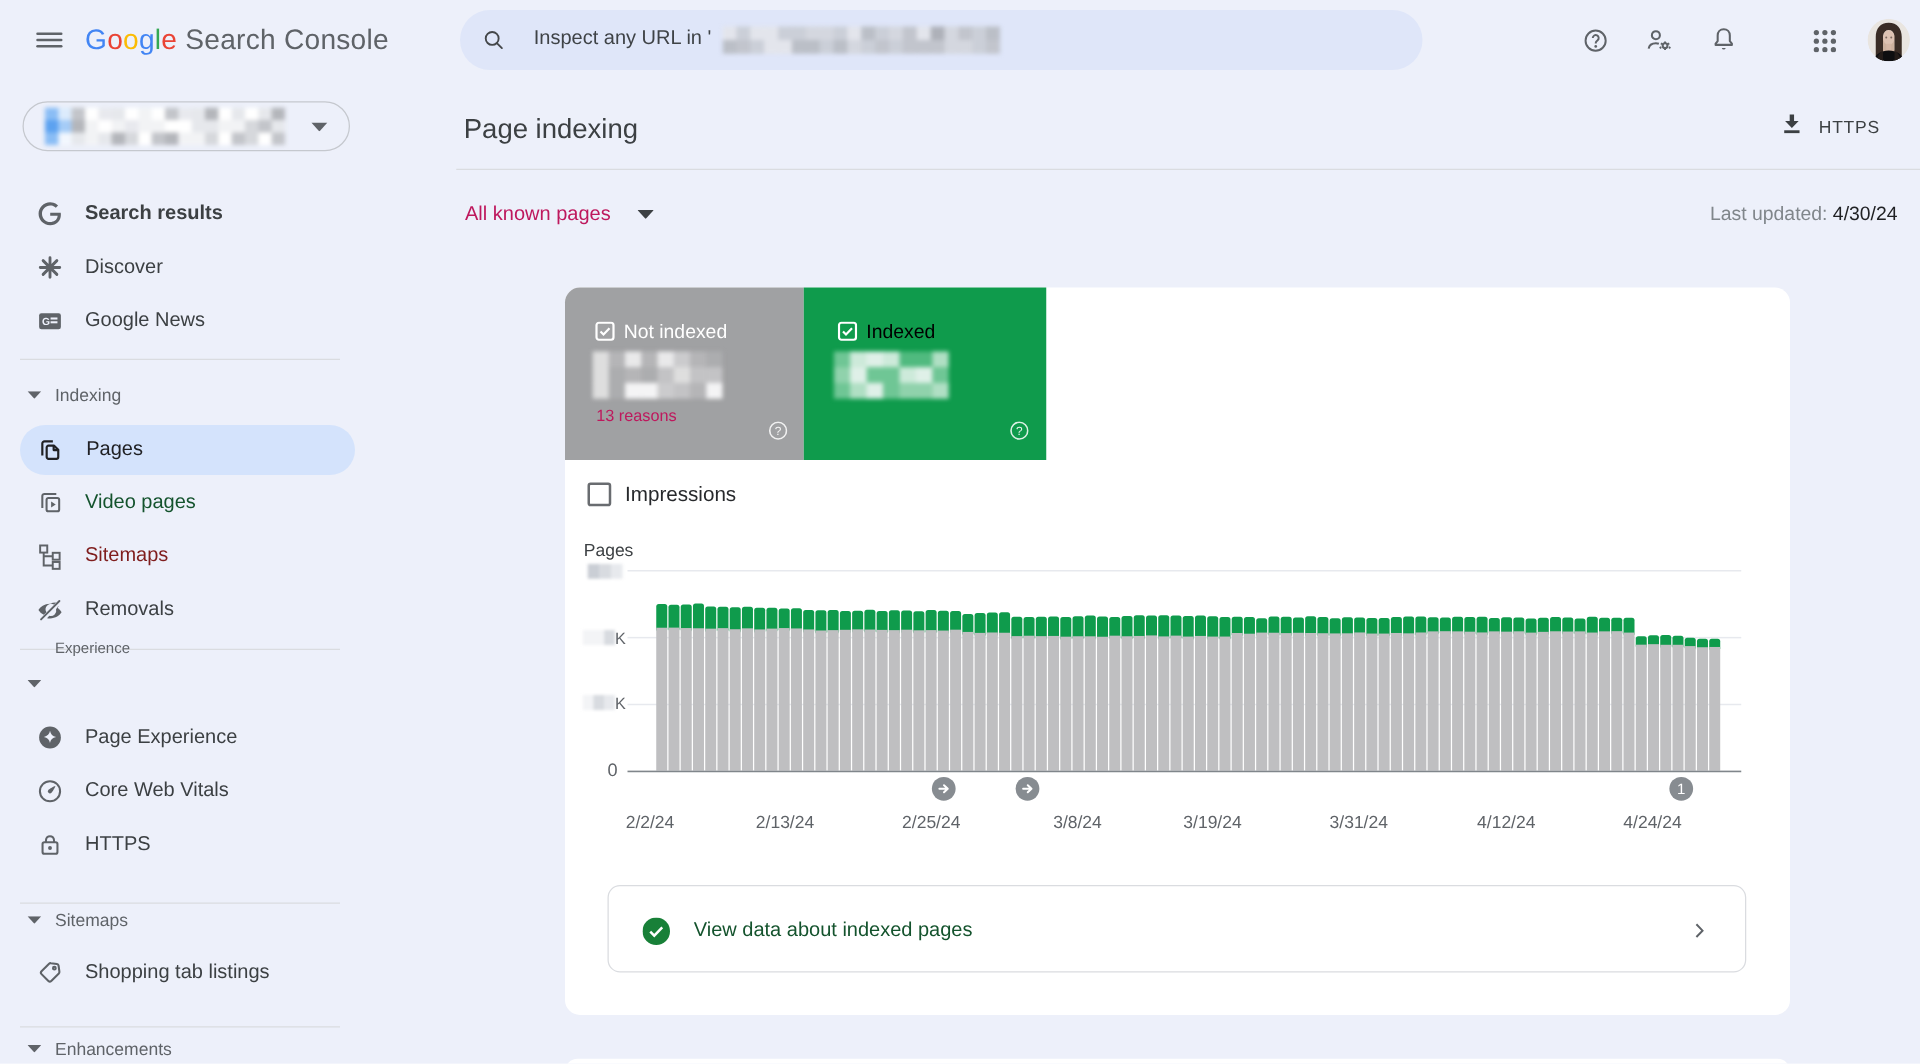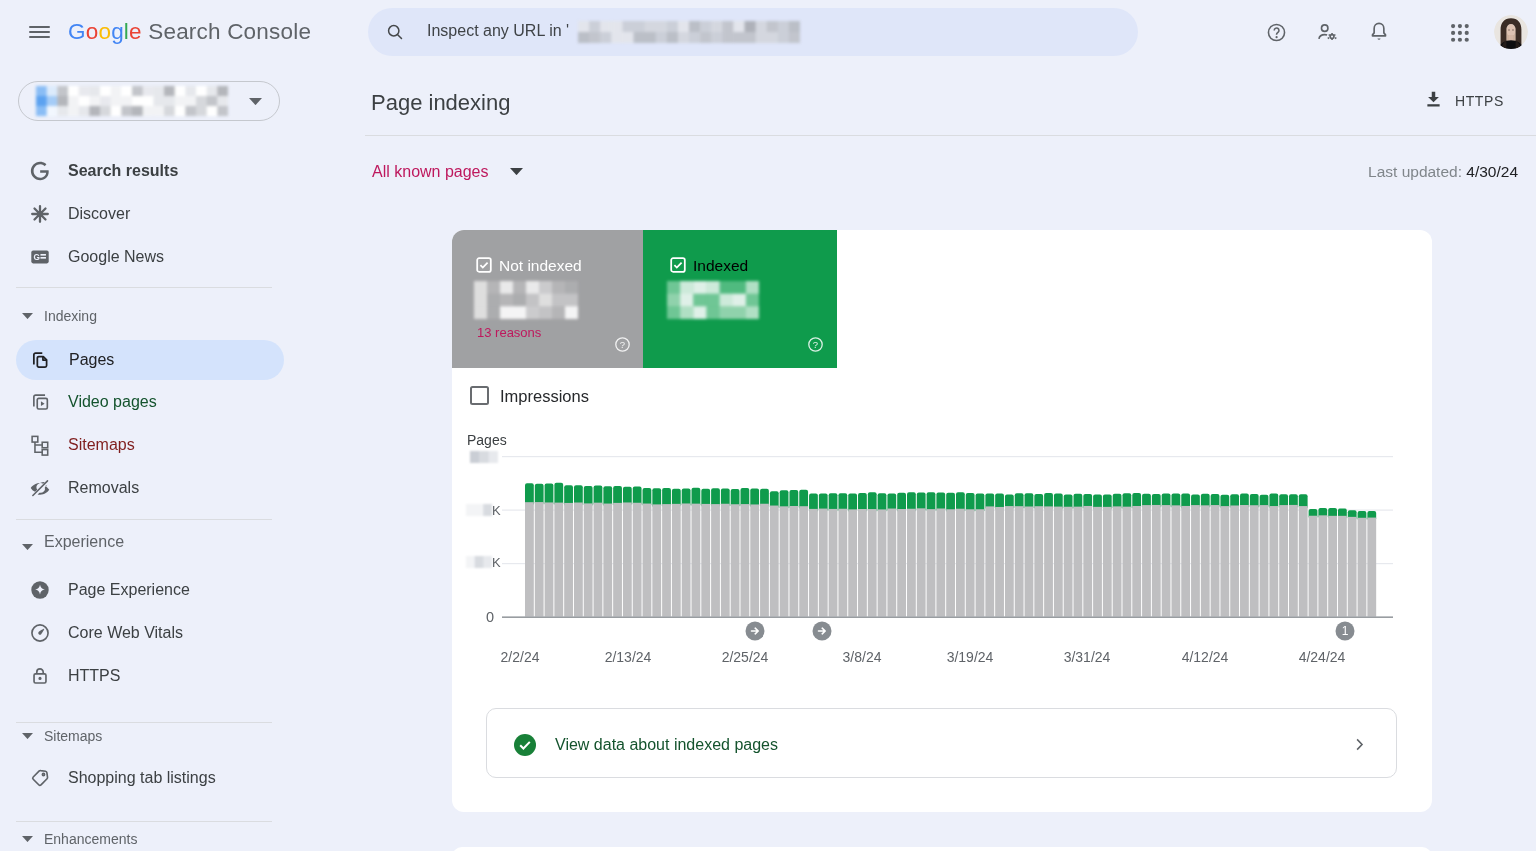--- a/index.html
+++ b/index.html
@@ -215,21 +215,21 @@
     <div class="t" style="left:68px;top:436px;font-size:16px;color:#7f1d1d;font-weight:400">Sitemaps</div>
 <svg class="abs" style="left:29px;top:477px" width="22" height="22" viewBox="0 0 24 24" fill="none">
       <path fill="#5f6368" d="M12 6.6c-4.8 0-8.6 3-10.1 5.4 1 1.6 2.6 3.2 4.7 4.2l2.3-2.3a4.8 4.8 0 0 1 6.6-6.6l1.8-1.8A11.6 11.6 0 0 0 12 6.6zm8 1.9-2.7 2.7a4.8 4.8 0 0 1-5.9 5.9l-2 2c.8.2 1.7.3 2.6.3 4.8 0 8.6-3 10.1-5.4-.6-1-1.6-2.4-3-3.5-.4-.4-.8-.7-1.1-1z"></path>
       <path stroke="#5f6368" stroke-width="1.7" stroke-linecap="round" d="M4.2 20.2 20.2 4.2"></path>
     </svg>
     <div class="t" style="left:68px;top:479px;font-size:16px;color:#3c4043;font-weight:400">Removals</div>
 <div class="abs" style="left:16px;top:519px;width:256px;height:1px;background:#dadce0"></div>
 <svg class="abs" style="left:22px;top:544px" width="11" height="6" viewBox="0 0 11 6">
       <path d="M0 0h11L5.5 6.050000000000001z" fill="#5f6368"></path>
     </svg>
-    <div class="t" style="left:44px;top:533px;font-size:16px;color:#5f6368">Experience</div>
+    <div class="t" style="left:44px;top:511px;font-size:12px;color:#5f6368">Experience</div>
 <svg class="abs" style="left:29px;top:579px" width="22" height="22" viewBox="0 0 24 24" fill="none">
       <circle cx="12" cy="12" r="9.5" fill="#5f6368"></circle>
       <path d="M12 6.2c.5 3 2.3 4.9 5.3 5.3-3 .5-4.9 2.3-5.3 5.3-.5-3-2.3-4.9-5.3-5.3 3-.5 4.9-2.3 5.3-5.3z" fill="#eef1fb"></path>
     </svg>
     <div class="t" style="left:68px;top:581px;font-size:16px;color:#3c4043;font-weight:400">Page Experience</div>
 <svg class="abs" style="left:29px;top:622px" width="22" height="22" viewBox="0 0 24 24" fill="none">
       <circle cx="12" cy="12" r="8.8" stroke="#5f6368" stroke-width="1.8"></circle>
       <path d="M10.7 10.7a1.84 1.84 0 1 0 2.6 2.6c.7-.7 3.7-5.5 3.3-5.9-.4-.4-5.2 2.6-5.9 3.3z" fill="#5f6368"></path>
     </svg>
     <div class="t" style="left:68px;top:624px;font-size:16px;color:#3c4043;font-weight:400">Core Web Vitals</div>

